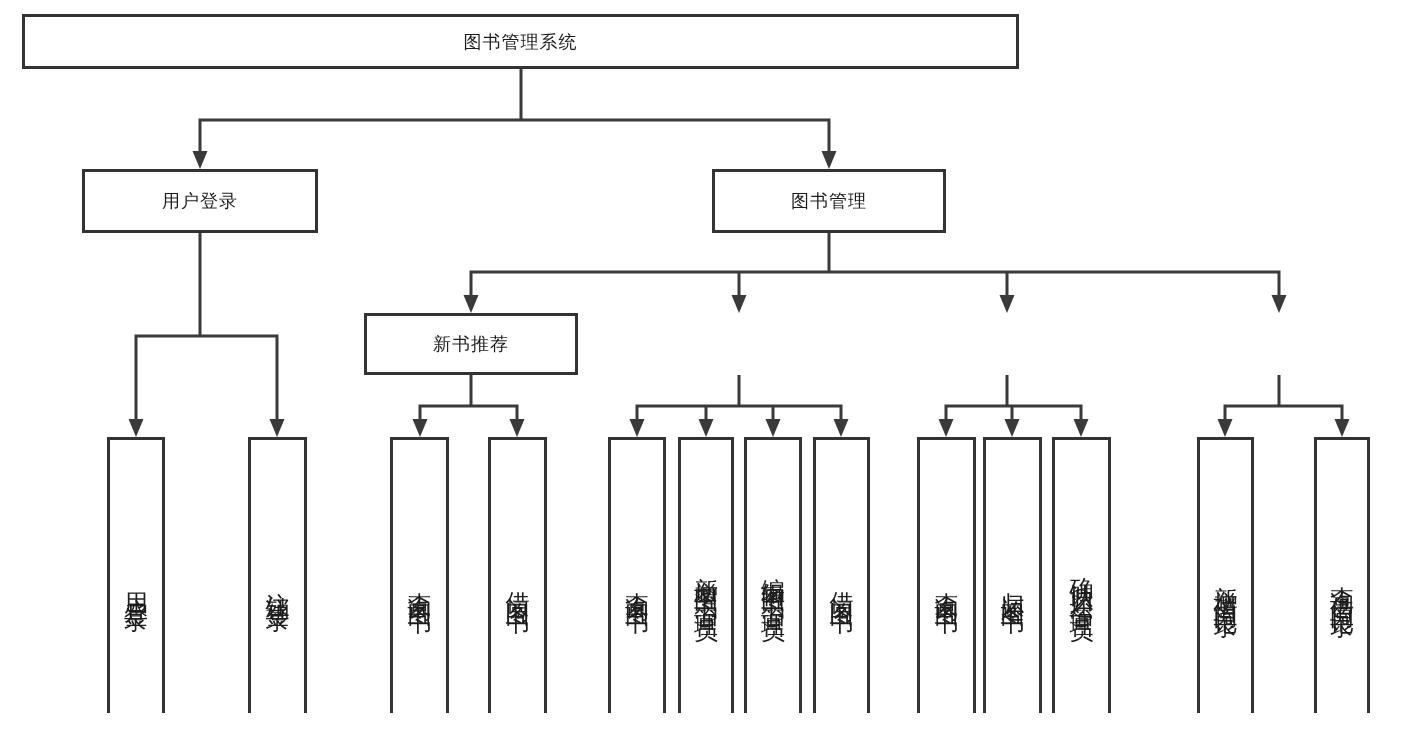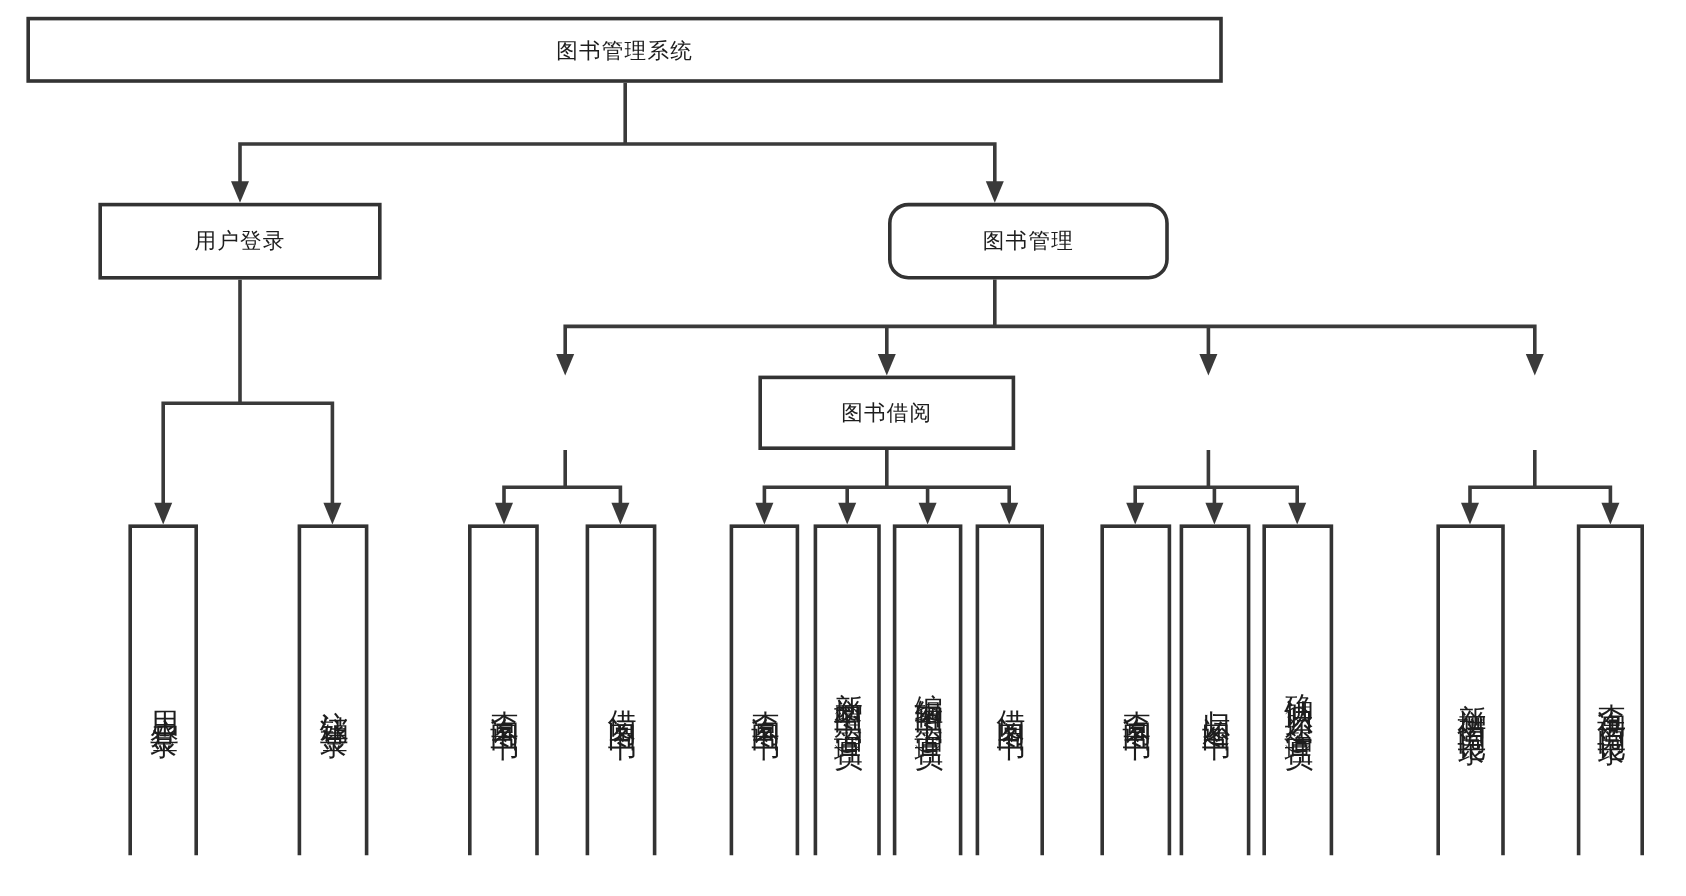--- a/index.html
+++ b/index.html
@@ -108,23 +108,23 @@
       <path d="M1004.5 419 L1019.5 419 L1012 437 Z"></path>
       <path d="M1073.5 419 L1088.5 419 L1081 437 Z"></path>
       <path d="M1217.5 419 L1232.5 419 L1225 437 Z"></path>
       <path d="M1334.5 419 L1349.5 419 L1342 437 Z"></path>
     </g>
   </svg>
 
   <div class="box hbox" style="left:22px;top:14px;width:997px;height:55px;">图书管理系统</div>
 
   <div class="box hbox" style="left:82px;top:169px;width:236px;height:64px;">用户登录</div>
-  <div class="box hbox" style="left:740px;top:169px;width:234px;height:64px;border-radius:17px;">图书管理</div>
+  <div class="box hbox" style="left:712px;top:169px;width:234px;height:64px;">图书管理</div>
 
-  <div class="box hbox" style="left:632px;top:313px;width:214px;height:62px;">图书借阅</div>
+  <div class="box hbox" style="left:364px;top:313px;width:214px;height:62px;">新书推荐</div>
 
   <div class="box vbox" style="left:107px;top:437px;width:58px;height:295px;">用户登录</div>
   <div class="box vbox" style="left:248px;top:437px;width:59px;height:295px;">注销登录</div>
 
   <div class="box vbox" style="left:390px;top:437px;width:59px;height:295px;">查询图书</div>
   <div class="box vbox" style="left:488px;top:437px;width:59px;height:295px;">借阅图书</div>
 
   <div class="box vbox" style="left:608px;top:437px;width:58px;height:295px;">查询图书</div>
   <div class="box vbox" style="left:678px;top:437px;width:56px;height:295px;">新增图书（管理员）</div>
   <div class="box vbox" style="left:744px;top:437px;width:58px;height:295px;">编辑图书（管理员）</div>

